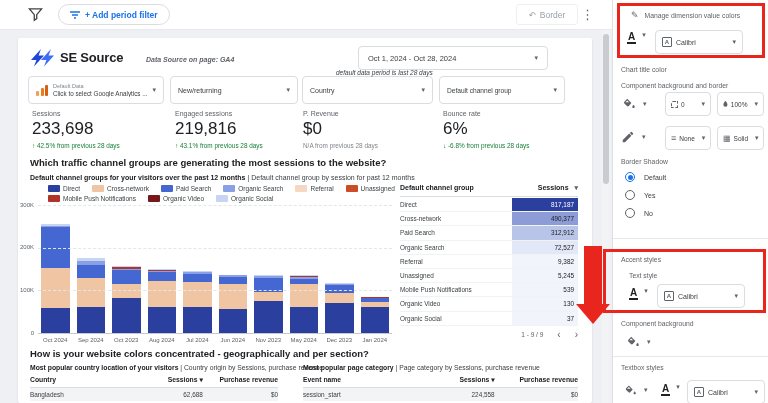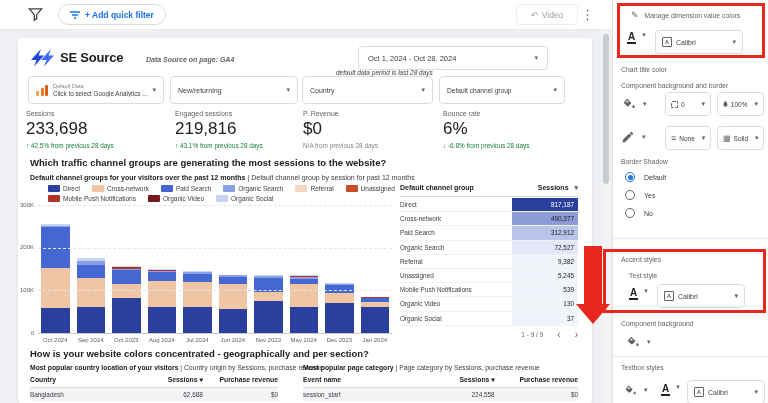--- a/index.html
+++ b/index.html
@@ -122,25 +122,25 @@
 <body>
 
 <div id="topbar" class="abs">
   <svg id="funnel-icon" class="abs" width="15" height="15" viewBox="0 0 16 16">
     <path d="M1.5 2h13L9.3 8.2v4.2l-2.6 1.8V8.2L1.5 2z" fill="none" stroke="#424242" stroke-width="1.4"></path>
   </svg>
   <div id="quick-filter-pill" class="abs">
     <svg width="10" height="8" viewBox="0 0 10 8">
       <path d="M0 1h10M2 4h6M4 7h2" stroke="#1a73e8" stroke-width="1.3"></path>
     </svg>
-    <span>+ Add quick filter</span>
+    <span>+ Add period filter</span>
   </div>
   <div id="reset-btn" class="abs">
     <span>↶</span>
-    <span>Video</span>
+    <span>Border</span>
   </div>
   <div id="kebab" class="abs">⋮</div>
 </div>
 
 <div id="main-bg" class="abs"></div>
 
 <div id="card" class="abs">
   <svg id="brand-logo" class="abs" width="26" height="20" viewBox="0 0 26 20">
     <polygon points="1,12 11,1 8.6,7.4 14,7.4 4,18.6 6.4,12" fill="#1d46d8"></polygon>
     <polygon points="11,12 21,1 18.6,7.4 24,7.4 14,18.6 16.4,12" fill="#3f6cf6"></polygon>
@@ -394,21 +394,21 @@
   <div id="btl-row" class="abs btbl-row" style="left:12px; width:248px;">
       <span class="c-name">Bangladesh</span>
       <span class="c-num">62,688</span>
       <span class="c-rev">$0</span>
     </div>
   <div id="btr-row" class="abs btbl-row" style="left:285px; width:275px;">
       <span class="c-name">session_start</span>
       <span class="c-num">224,558</span>
       <span class="c-rev">$0</span>
     </div>
-<div class="abs metric" style="left: 8px;">
+<div class="abs metric" style="left: 14px;">
       <div class="m-label">Sessions</div>
       <div class="m-value">233,698</div>
       <div class="m-delta tone-pos"><span>↑ </span>42.5% from previous 28 days</div>
     </div>
     <div class="abs metric" style="left: 157px;">
       <div class="m-label">Engaged sessions</div>
       <div class="m-value">219,816</div>
       <div class="m-delta tone-pos"><span>↑ </span>43.1% from previous 28 days</div>
     </div>
     <div class="abs metric" style="left: 285px;">

